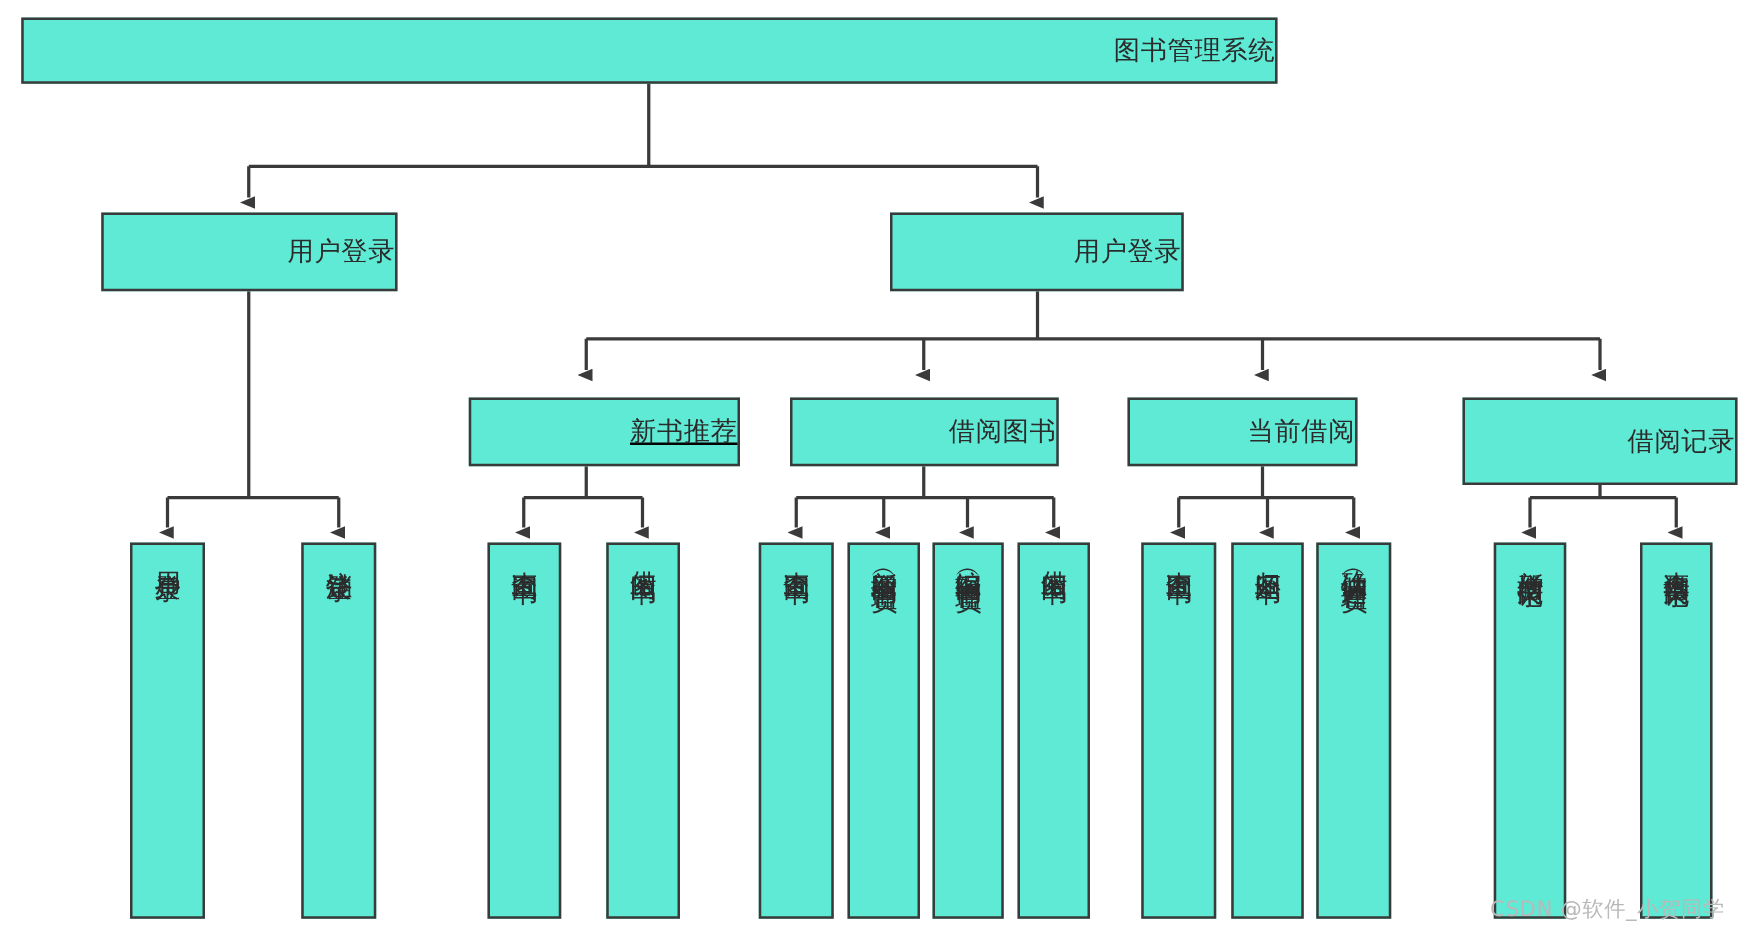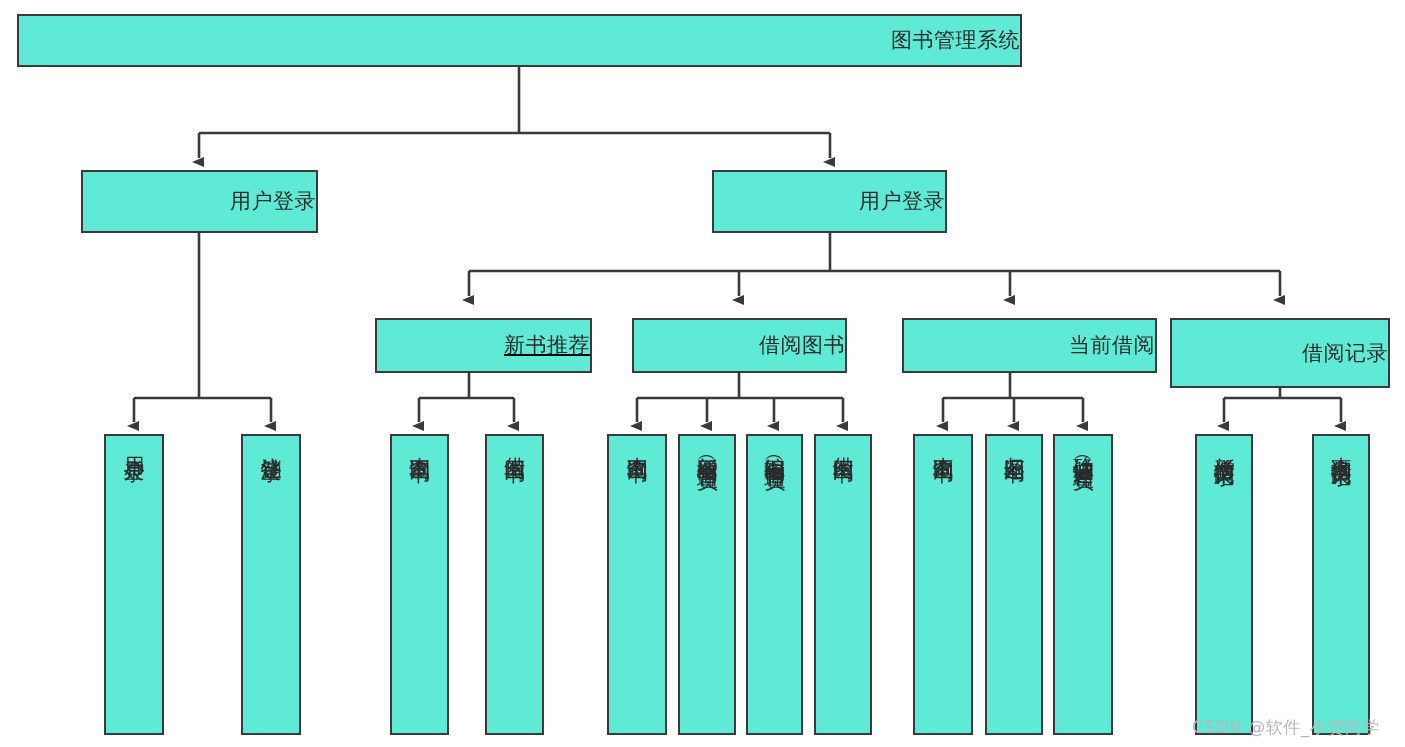--- a/index.html
+++ b/index.html
@@ -129,21 +129,21 @@
   <div class="node-box" style="left:712px; top:170px; width:235px; height:63px;">
     <span class="node-label">用户登录</span>
   </div>
 
   <div class="node-box" style="left:375px; top:318px; width:217px; height:55px;text-decoration:underline;">
     <span class="node-label">新书推荐</span>
   </div>
   <div class="node-box" style="left:632px; top:318px; width:215px; height:55px;">
     <span class="node-label">借阅图书</span>
   </div>
-  <div class="node-box" style="left:902px; top:318px; width:255px; height:55px;">
+  <div class="node-box" style="left:902px; top:318px; width:184px; height:55px;">
     <span class="node-label">当前借阅</span>
   </div>
   <div class="node-box" style="left:1170px; top:318px; width:220px; height:70px;">
     <span class="node-label">借阅记录</span>
   </div>
 
   <div class="node-box vertical" style="left:104px; top:434px; width:60px; height:301px;">
     <span class="node-label vert">用户登录</span>
   </div>
   <div class="node-box vertical" style="left:241px; top:434px; width:60px; height:301px;">

